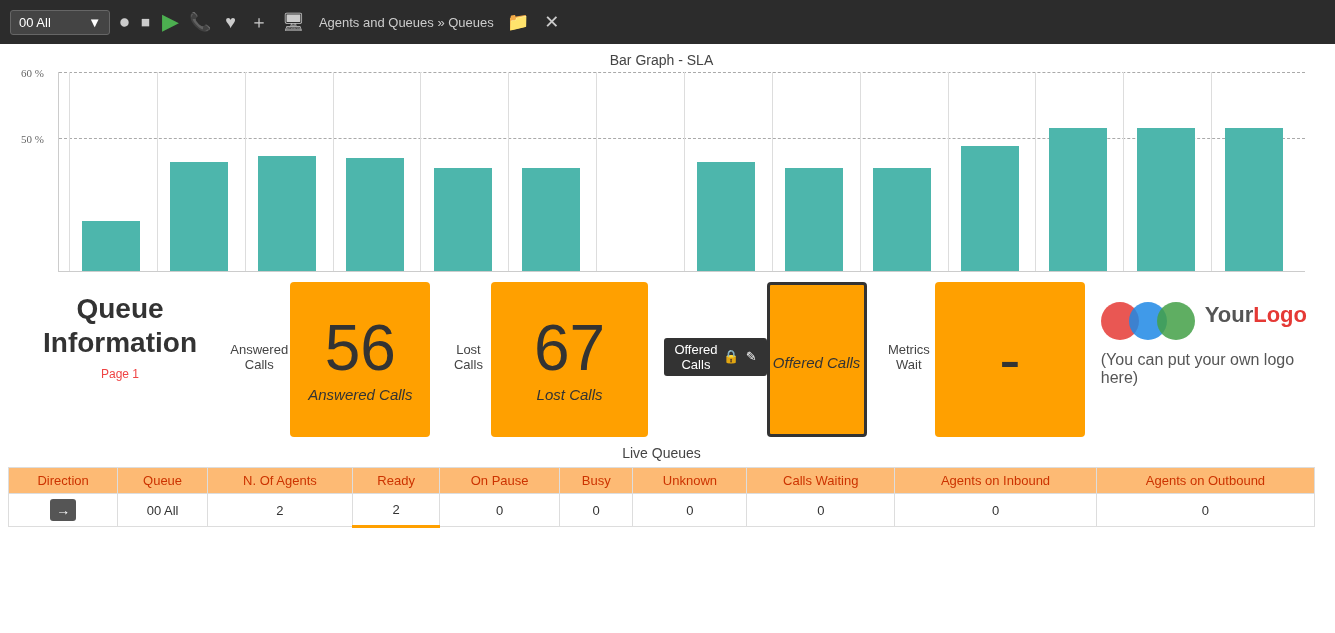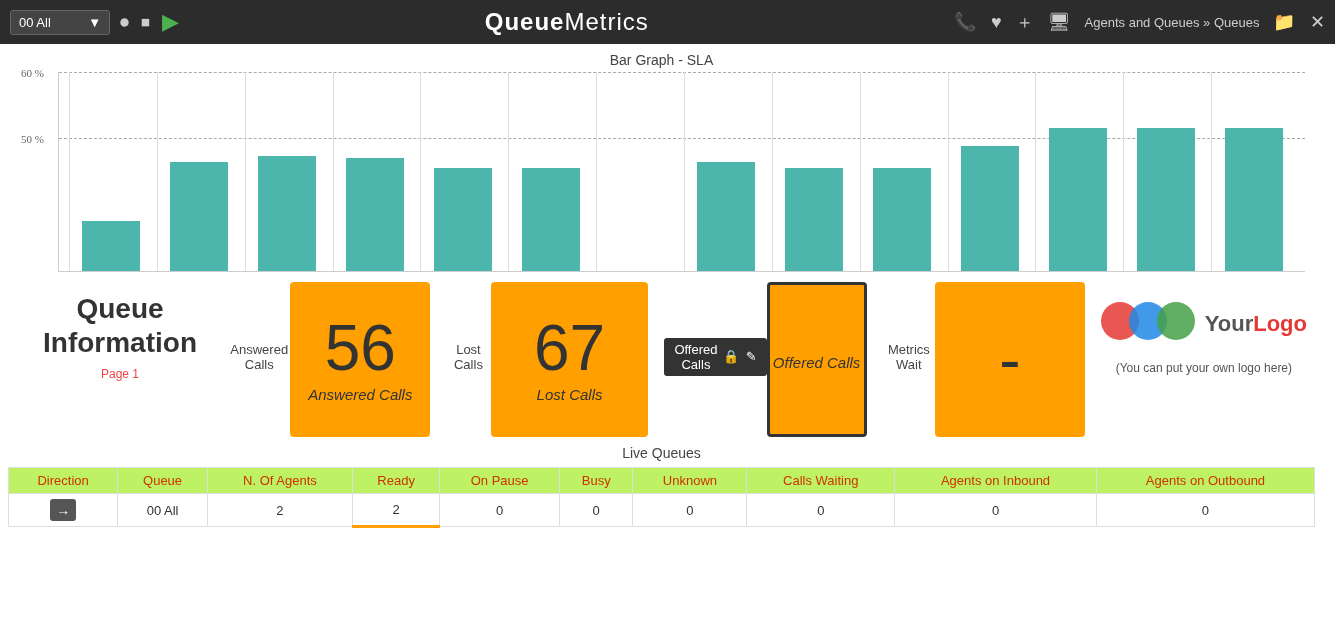--- a/index.html
+++ b/index.html
@@ -213,21 +213,21 @@
       width: 38px;
       height: 38px;
       border-radius: 50%;
       opacity: 0.85;
     }
     .logo-circle.red { background: #e53935; margin-right: -10px; }
     .logo-circle.blue { background: #1e88e5; margin-right: -10px; }
     .logo-circle.green { background: #43a047; }
     .logo-text-your { font-size: 22px; font-weight: bold; color: #555; }
     .logo-text-logo { font-size: 22px; font-weight: bold; color: #e53935; }
-    .logo-sub { font-size: 12px; color: #555; text-align: right; margin-top: 16px; }
+    .logo-sub { font-size: 16px; color: #555; text-align: left; margin-top: 6px; }
 
     
     .live-queues-section {
       padding: 8px 20px 0 8px;
       flex: 1;
     }
     .live-queues-title {
       text-align: center;
       font-size: 14px;
       color: #444;
@@ -235,21 +235,21 @@
     }
     .live-table {
       width: 100%;
       border-collapse: collapse;
       font-size: 13px;
     }
     .live-table th {
       color: #cc3300;
       border: 1px solid #ddd;
       padding: 5px 8px;
-      background: #bef264;
+      background: #fdba74;
       font-weight: normal;
     }
     .live-table td {
       border: 1px solid #ddd;
       padding: 5px 8px;
       text-align: center;
       color: #333;
     }
     .direction-icon {
       display: inline-flex;
@@ -271,23 +271,20 @@
 
 <div class="toolbar">
   <div class="queue-select">
     <span>00 All</span>
     <span style="margin-left:8px;">▼</span>
   </div>
   <div class="toolbar-icons">
     <span class="toolbar-icon">⏺</span>
     <span class="toolbar-icon">⏹</span>
     <span class="toolbar-icon play">▶</span>
-  </div>
-  <div class="app-title">
-    <strong>Queue</strong><span>Metrics</span>
   </div>
   <div class="toolbar-right">
     <span class="toolbar-right-icon">📞</span>
     <span class="toolbar-right-icon">♥</span>
     <span class="toolbar-right-icon">＋</span>
     <span class="toolbar-right-icon">🖥</span>
     <span class="breadcrumb">Agents and Queues » Queues</span>
     <span class="toolbar-right-icon">📁</span>
     <span class="toolbar-right-icon">✕</span>
   </div>
@@ -392,21 +389,21 @@
     </div>
 
     <div class="metric-card">
       <div class="metric-card-label">Metrics Wait</div>
       <div class="metric-box">
         <div class="metric-number">-</div>
       </div>
     </div>
 
     <div class="logo-area">
-      <div style="display:flex;align-items:center;gap:4px;">
+      <div style="display:flex;align-items:flex-start;gap:4px;">
         <div class="logo-circles">
           <div class="logo-circle red"></div>
           <div class="logo-circle blue"></div>
           <div class="logo-circle green"></div>
         </div>
         <span style="margin-left:6px;">
           <span class="logo-text-your">Your</span><span class="logo-text-logo">Logo</span>
         </span>
       </div>
       <div class="logo-sub">(You can put your own logo here)</div>

